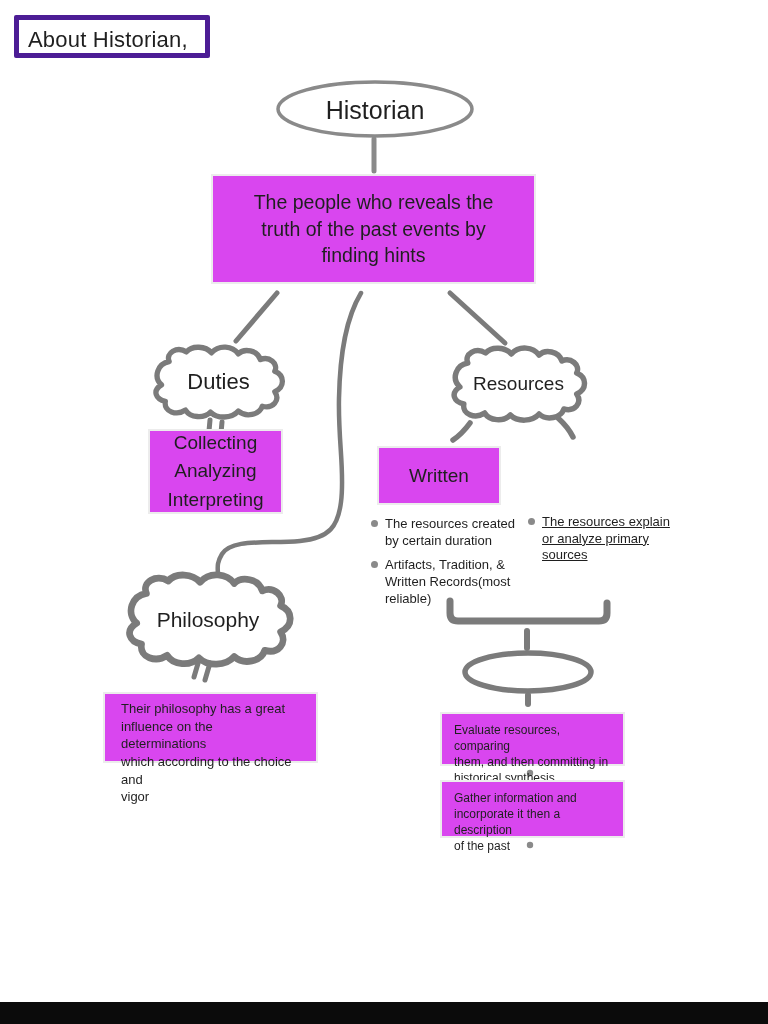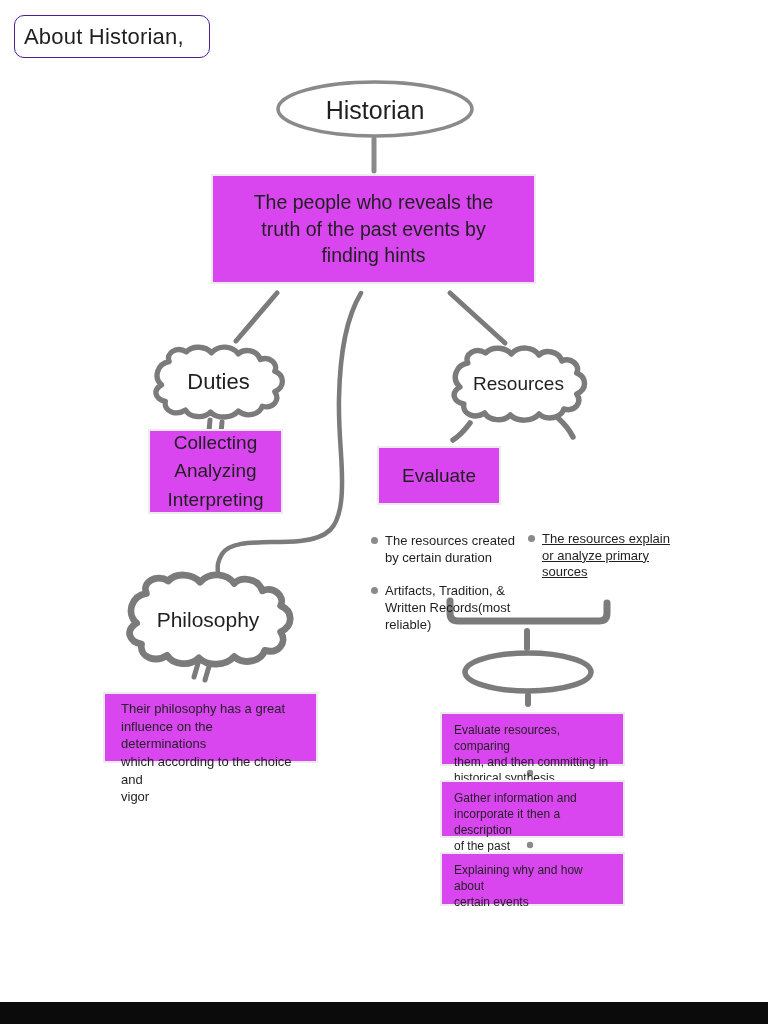--- a/index.html
+++ b/index.html
@@ -7,43 +7,43 @@
     position:relative;width:768px;height:1024px;background:#ffffff;overflow:hidden;
     font-family:"Liberation Sans","DejaVu Sans",sans-serif;color:#1f1f1f;
   }
   .strokes{position:absolute;left:0;top:0;width:768px;height:1024px;}
   .abs{position:absolute;box-sizing:border-box;}
   .center{display:flex;align-items:center;justify-content:center;text-align:center;}
   .preline{white-space:pre-line;}
 
   .title-box{
     left:14px;top:15px;width:196px;height:43px;
-    background:#ffffff;border:1px solid #4c1d95;border-radius:10px;
-    display:flex;align-items:center;padding-left:9px;
+    background:#ffffff;border:5px solid #4c1d95;border-radius:2px;
+    display:flex;align-items:flex-end;padding-left:9px;
     font-size:22px;letter-spacing:.2px;
   }
   .lbl-historian{left:279px;top:83px;width:192px;height:54px;font-size:25px;}
   .lbl-duties{left:152px;top:350px;width:133px;height:64px;font-size:22px;}
   .lbl-resources{left:450px;top:352px;width:137px;height:64px;font-size:19px;}
   .lbl-philosophy{left:126px;top:585px;width:164px;height:70px;font-size:21px;}
   .lbl-usage{left:466px;top:654px;width:125px;height:37px;font-size:20px;}
 
   .box{background:#d946ef;border:2px solid #ececec;}
   .box-desc{left:211px;top:174px;width:325px;height:110px;font-size:19.5px;line-height:1.38;}
   .box-collect{left:148px;top:429px;width:135px;height:85px;font-size:19px;line-height:1.5;}
   .box-primary{left:377px;top:446px;width:124px;height:59px;font-size:19px;}
   .box-secondary{left:542px;top:446px;width:126px;height:59px;font-size:19px;}
   .box-philosophy{left:103px;top:692px;width:215px;height:71px;font-size:13px;line-height:1.36;padding:6px 16px;}
   .box-step{left:440px;width:185px;font-size:12px;line-height:1.34;padding:8px 12px;}
   .step1{top:712px;height:54px;}
   .step2{top:780px;height:58px;}
   .step3{top:852px;height:54px;}
 
   ul.bullets{list-style:none;margin:0;padding:0;font-size:13px;line-height:1.28;}
-  ul.bullets li{position:relative;padding-left:15px;margin-bottom:8px;margin-top:17px;}
+  ul.bullets li{position:relative;padding-left:15px;margin-bottom:8px;}
   ul.bullets li::before{
     content:"";position:absolute;left:1px;top:4px;width:7px;height:7px;
     border-radius:50%;background:#8a8a8a;
   }
   .bullets-primary{left:370px;top:516px;width:178px;}
   .bullets-secondary{left:527px;top:514px;width:152px;text-decoration:underline;}
 
   .bottom-bar{left:0;top:1002px;width:768px;height:22px;background:#0b0b0b;}
 </style>
 </head>
@@ -93,21 +93,21 @@
   <div class="abs center lbl-duties">Duties</div>
   <div class="abs center lbl-resources">Resources</div>
   <div class="abs center lbl-philosophy">Philosophy</div>
 
   <div class="abs box center preline box-desc">The people who reveals the
 truth of the past events by
 finding hints</div>
   <div class="abs box center preline box-collect">Collecting
 Analyzing
 Interpreting</div>
-  <div class="abs box center box-primary">Evaluate</div>
+  <div class="abs box center box-primary">Written</div>
   <div class="abs box preline box-philosophy">Their philosophy has a great
 influence on the determinations
 which according to the choice and
 vigor</div>
 
   <ul class="abs bullets bullets-primary">
     <li class="preline">The resources created
 by certain duration</li>
     <li class="preline">Artifacts, Tradition, &amp;
 Written Records(most
@@ -118,18 +118,16 @@
 or analyze primary
 sources</li>
   </ul>
 
   <div class="abs box preline box-step step1">Evaluate resources, comparing
 them, and then committing in
 historical synthesis</div>
   <div class="abs box preline box-step step2">Gather information and
 incorporate it then a description
 of the past</div>
-  <div class="abs box preline box-step step3">Explaining why and how about
-certain events</div>
 
   <div class="abs bottom-bar"></div>
 
 </div>
 
 </body></html>

